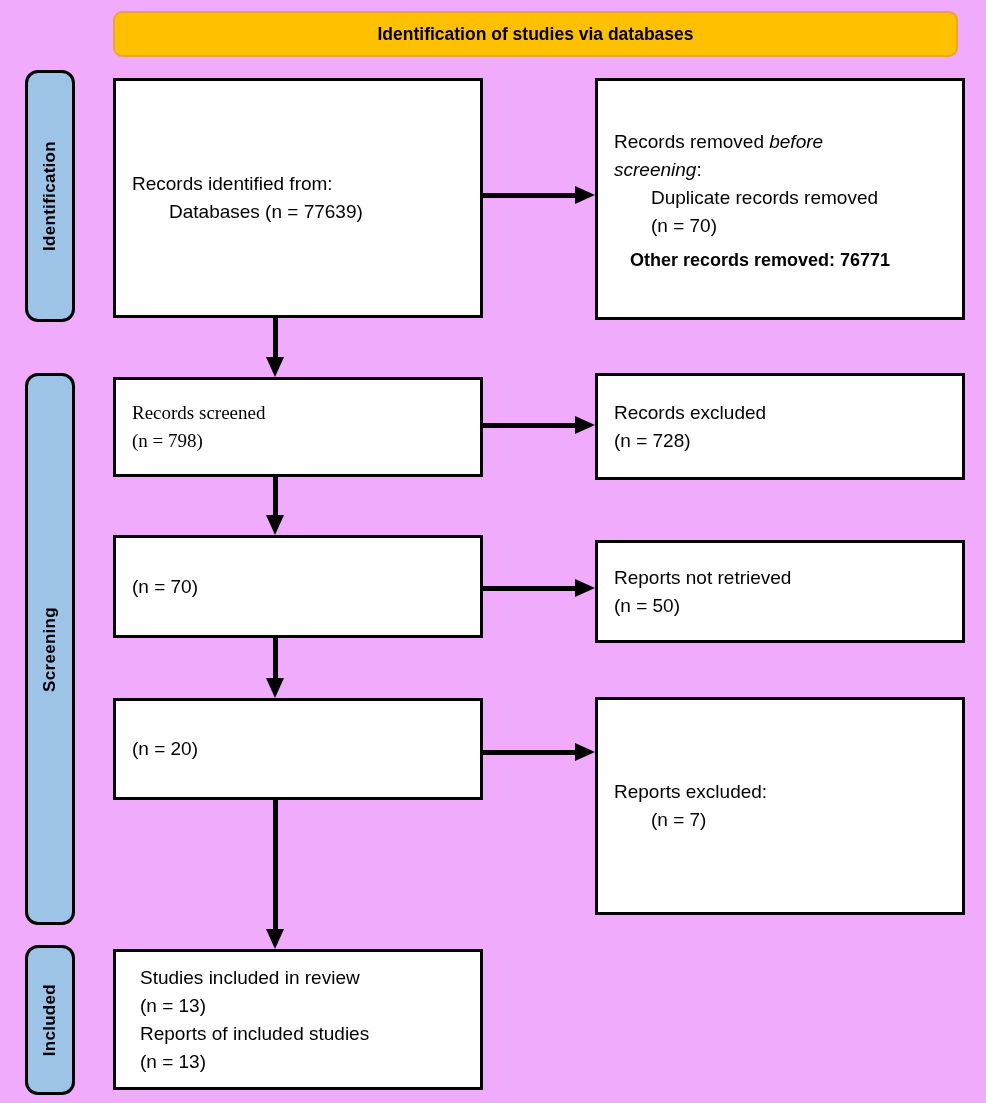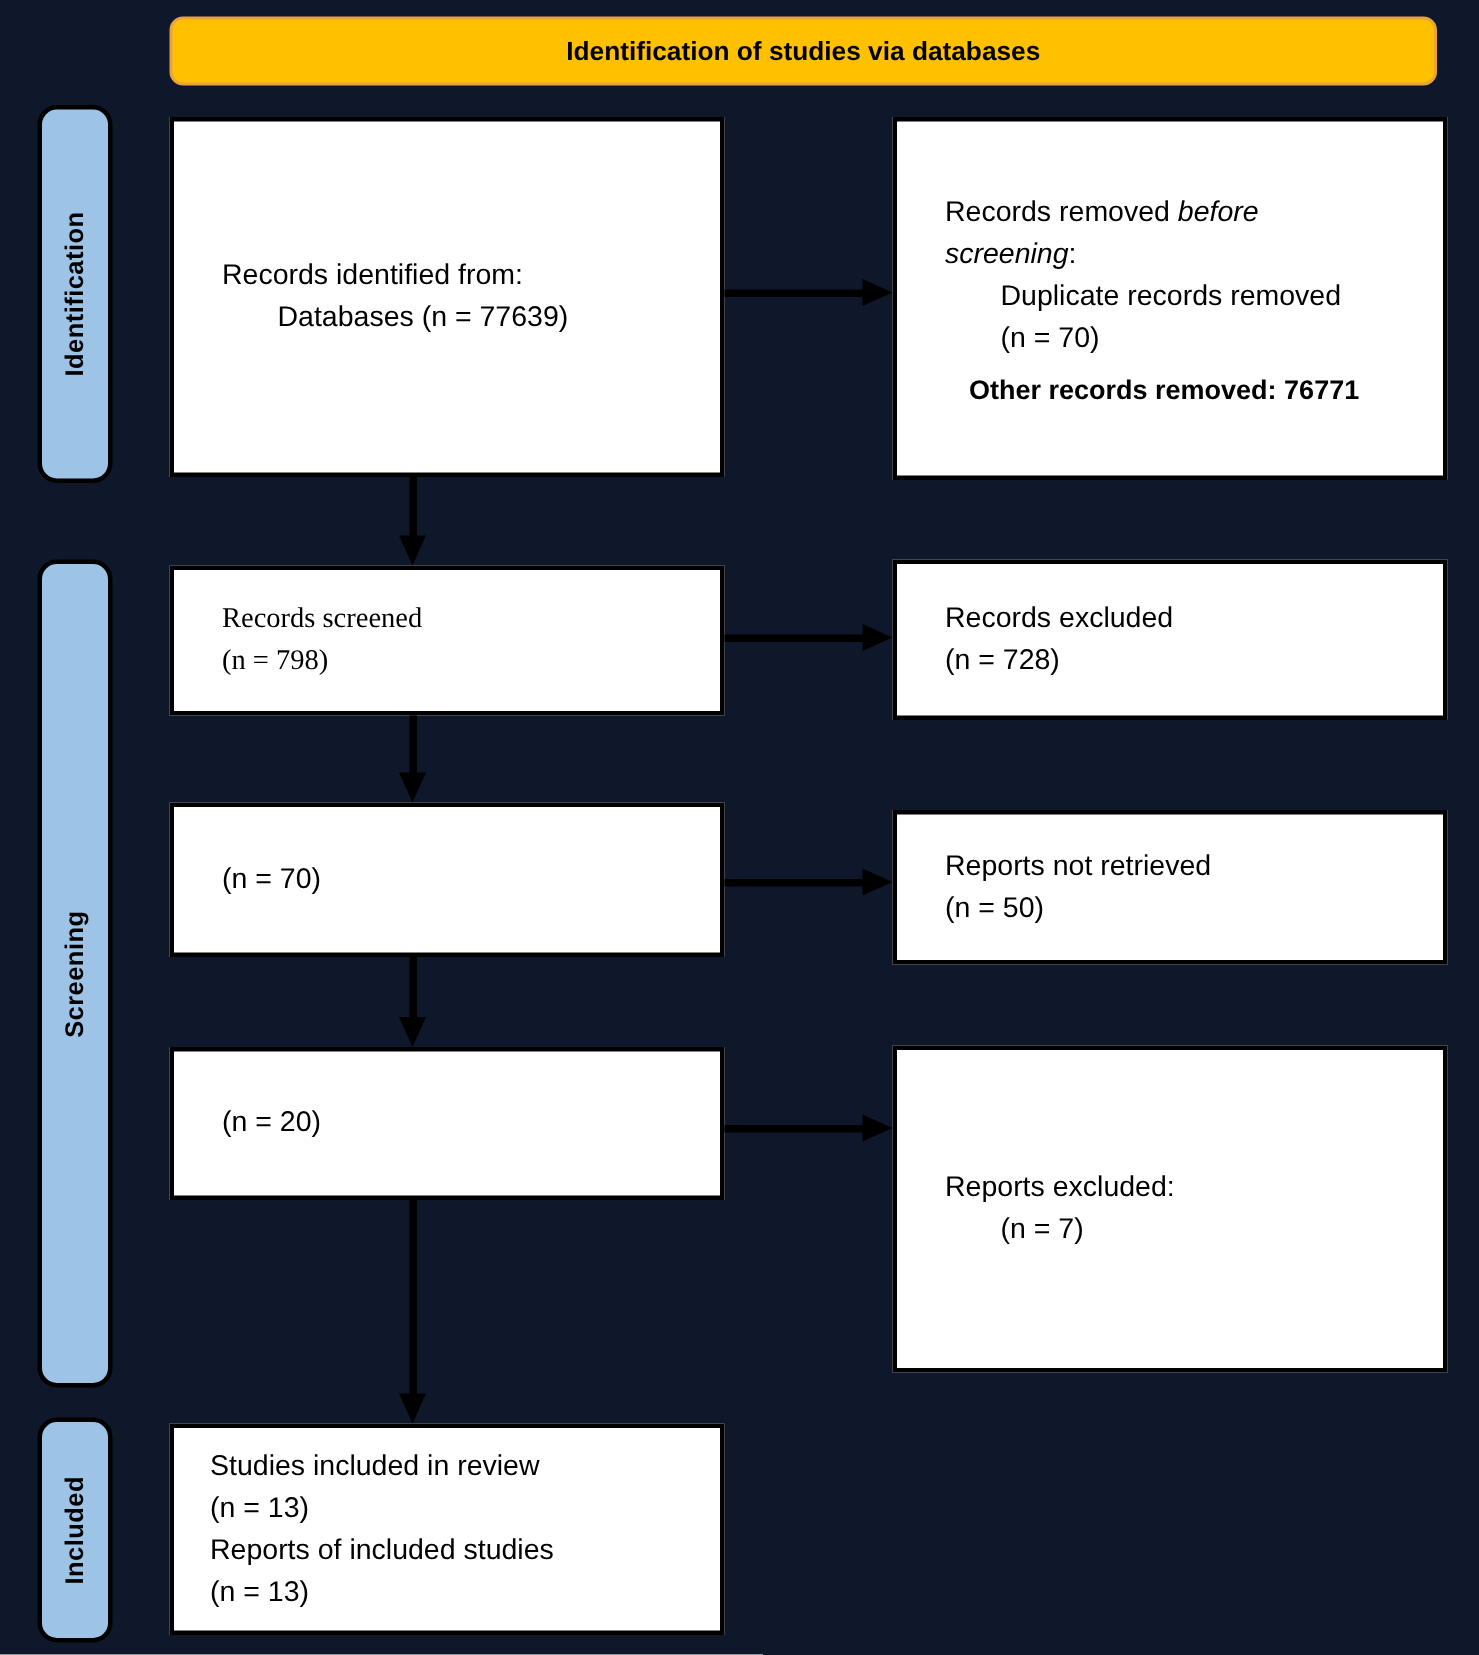--- a/index.html
+++ b/index.html
@@ -7,21 +7,21 @@
     --banner-border:#E8A33D;
     --stage-fill:#9DC3E6;
     --stage-border:#000000;
     --box-border:#000000;
     --arrow:#000000;
   }
   html,body{margin:0;padding:0;background:#ffffff;}
   .canvas{
     position:relative;
     width:986px;height:1103px;
-    background:#0f172a;
+    background:#f0abfc;
     font-family:"Liberation Sans","DejaVu Sans",sans-serif;
     color:#000;
     overflow:hidden;
   }
   
   .banner{
     position:absolute;left:113px;top:11px;width:845px;height:46px;
     background:var(--banner-fill);
     border:2px solid var(--banner-border);
     border-radius:9px;
@@ -49,21 +49,21 @@
   .stage-screening{top:373px;height:552px;}
   .stage-included{top:945px;height:150px;}
   
   .box{
     position:absolute;
     background:#ffffff;
     border:3px solid var(--box-border);
     box-sizing:border-box;
     display:flex;flex-direction:column;justify-content:center;
     font-size:19px;line-height:28px;
-    padding-left:32px;padding-right:8px;
+    padding-left:16px;padding-right:8px;
   }
   .b1{left:113px;top:78px;width:370px;height:240px;}
   .b2{left:595px;top:78px;width:370px;height:242px;}
   .b3{left:113px;top:377px;width:370px;height:100px;font-family:Liberation Serif, serif;}
   .b4{left:595px;top:373px;width:370px;height:107px;}
   .b5{left:113px;top:535px;width:370px;height:103px;}
   .b6{left:595px;top:540px;width:370px;height:103px;}
   .b7{left:113px;top:698px;width:370px;height:102px;}
   .b8{left:595px;top:697px;width:370px;height:218px;}
   .b9{left:113px;top:949px;width:370px;height:141px;padding-left:24px;}

